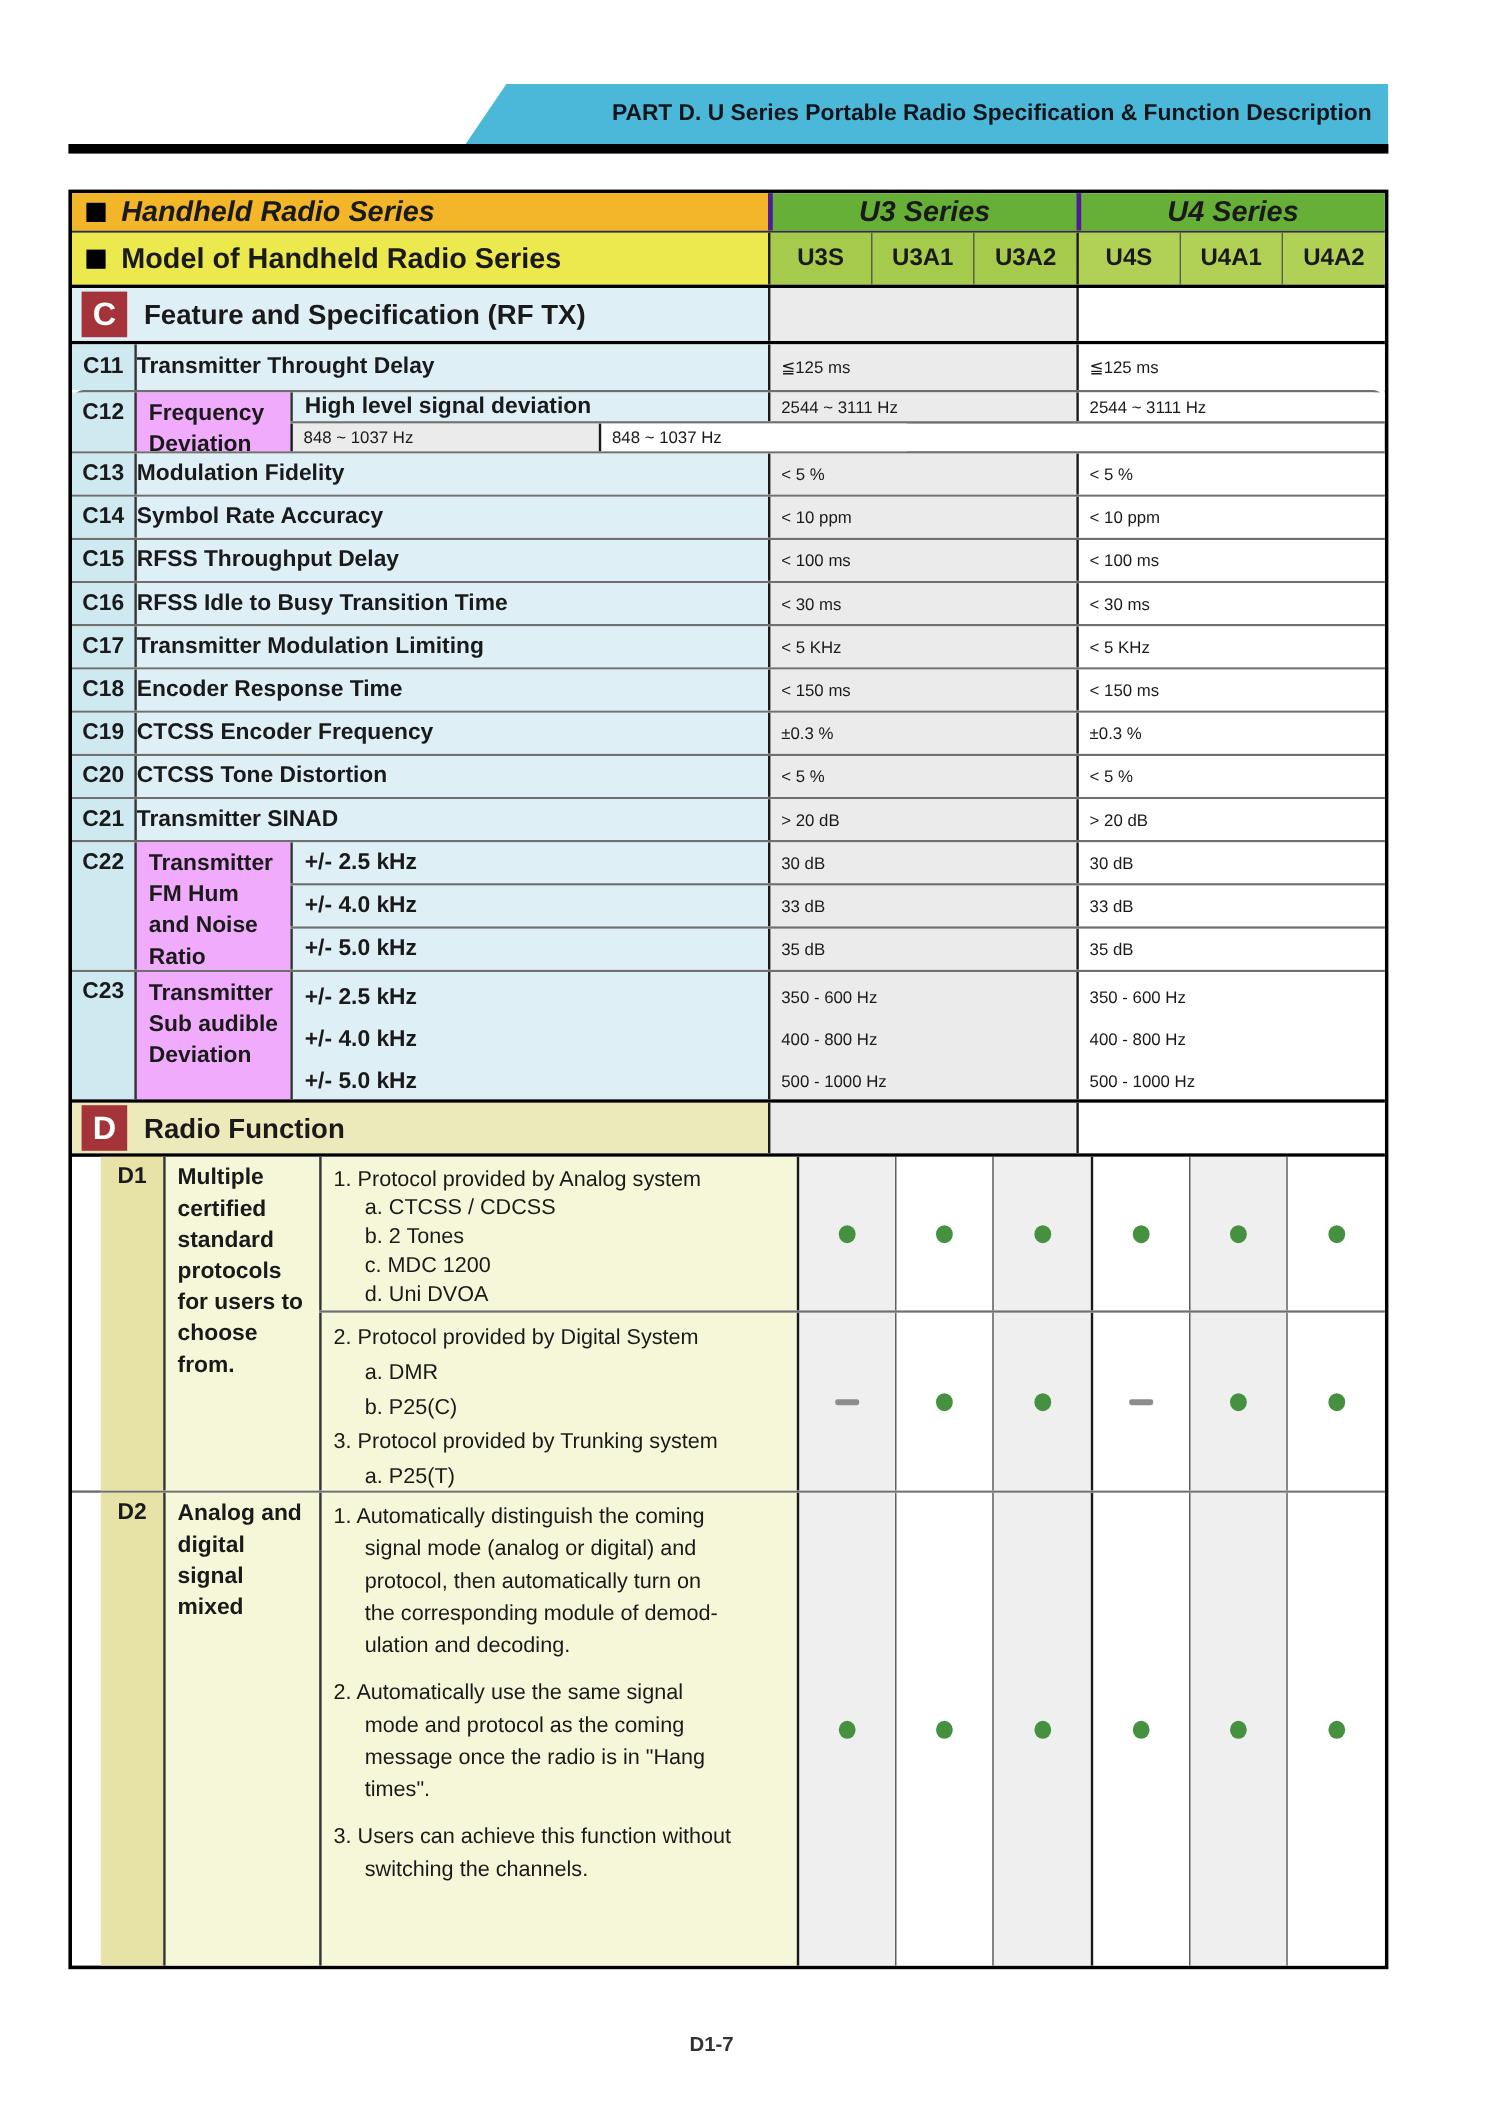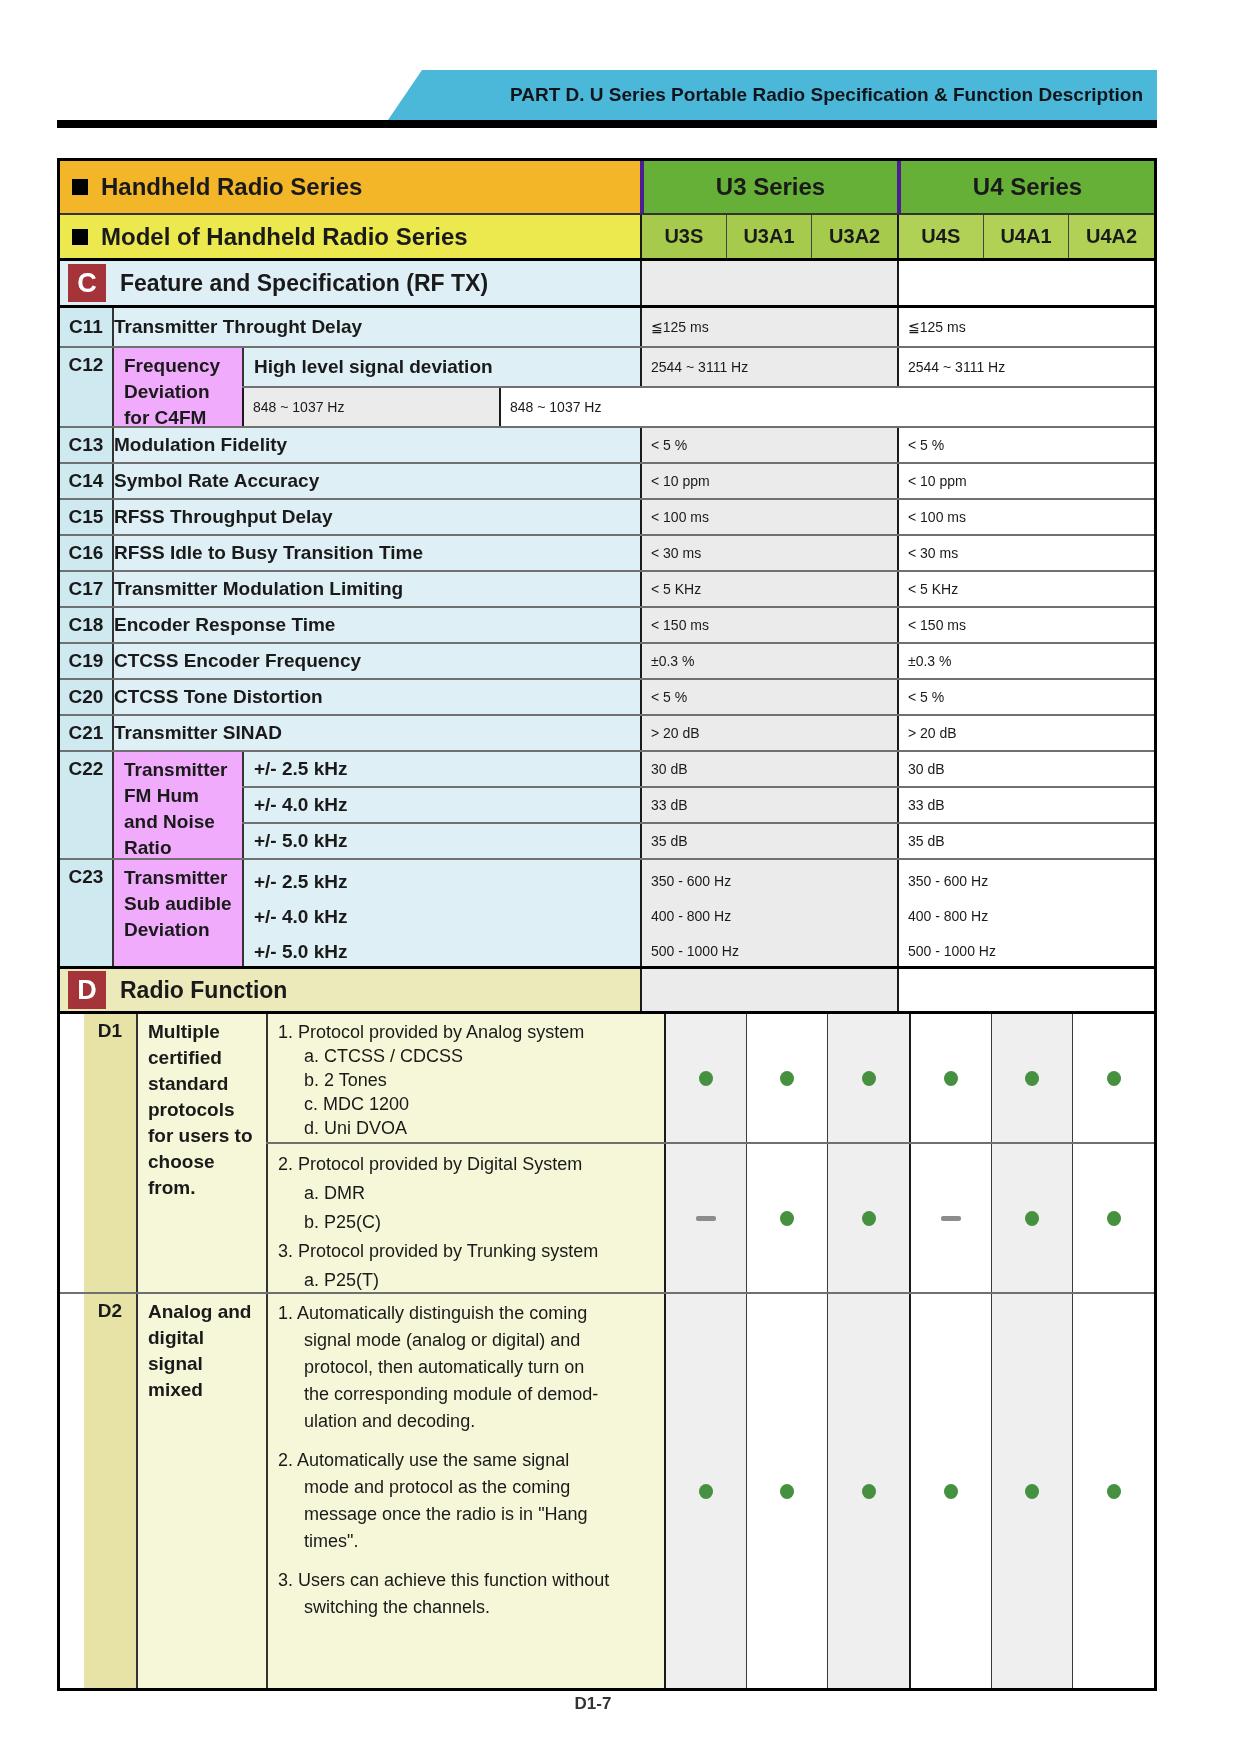--- a/index.html
+++ b/index.html
@@ -55,21 +55,21 @@
   .subcol { flex:1; display:flex; flex-direction:column; }
   .subrow { flex:1; display:flex; }
   .subrow + .subrow { border-top:2px solid #707070; }
 
   
   .tri { display:block; padding-top:4px; }
   .tri .line { line-height:35px; white-space:nowrap; }
   .tri.vals-tri { font-weight:normal; }
 
   
-  .r-series { height:52px; }
+  .r-series { height:31px;font-style:italic; }
   .hdr-orange {
     width:580px; background:#f2b628; display:flex; align-items:center; gap:13px;
     padding-left:12px; font-size:24px; font-weight:bold; flex-shrink:0;
   }
   .grp {
     width:257px; background:#67b038; border-left:4px solid #4c1d95;
     display:flex; align-items:center; justify-content:center;
     font-size:24px; font-weight:bold; flex-shrink:0;
   }
   .r-model { height:45px; border-top:2px solid #333; }
@@ -97,21 +97,21 @@
   .r-dhdr .sect-left { background:#ece9ba; }
   .badge {
     width:38px; height:38px; background:#a5333a; color:#fff; font-size:27px; font-weight:bold;
     display:flex; align-items:center; justify-content:center; flex-shrink:0;
   }
   .sect-val { padding-left:0; }
 
   
   .h38 { height:38px; }
   .spec { height:36px; }
-  .r-c12 { height:80px; }
+  .r-c12 { height:51px;border-radius:10px; }
   .r-c22 { height:108px; }
   .r-c23 { height:108px; }
 
   
   .d .cid { background:#e7e3a6;margin-left:24px; }
   .d .csub, .d .ddesc { background:#f6f6d8; }
   .r-d1 { height:278px; }
   .r-d2 { height:396px; border-top:2px solid #707070; }
   .ddesc {
     width:398px; border-left:2px solid #333; padding:6px 4px 0 10px;

